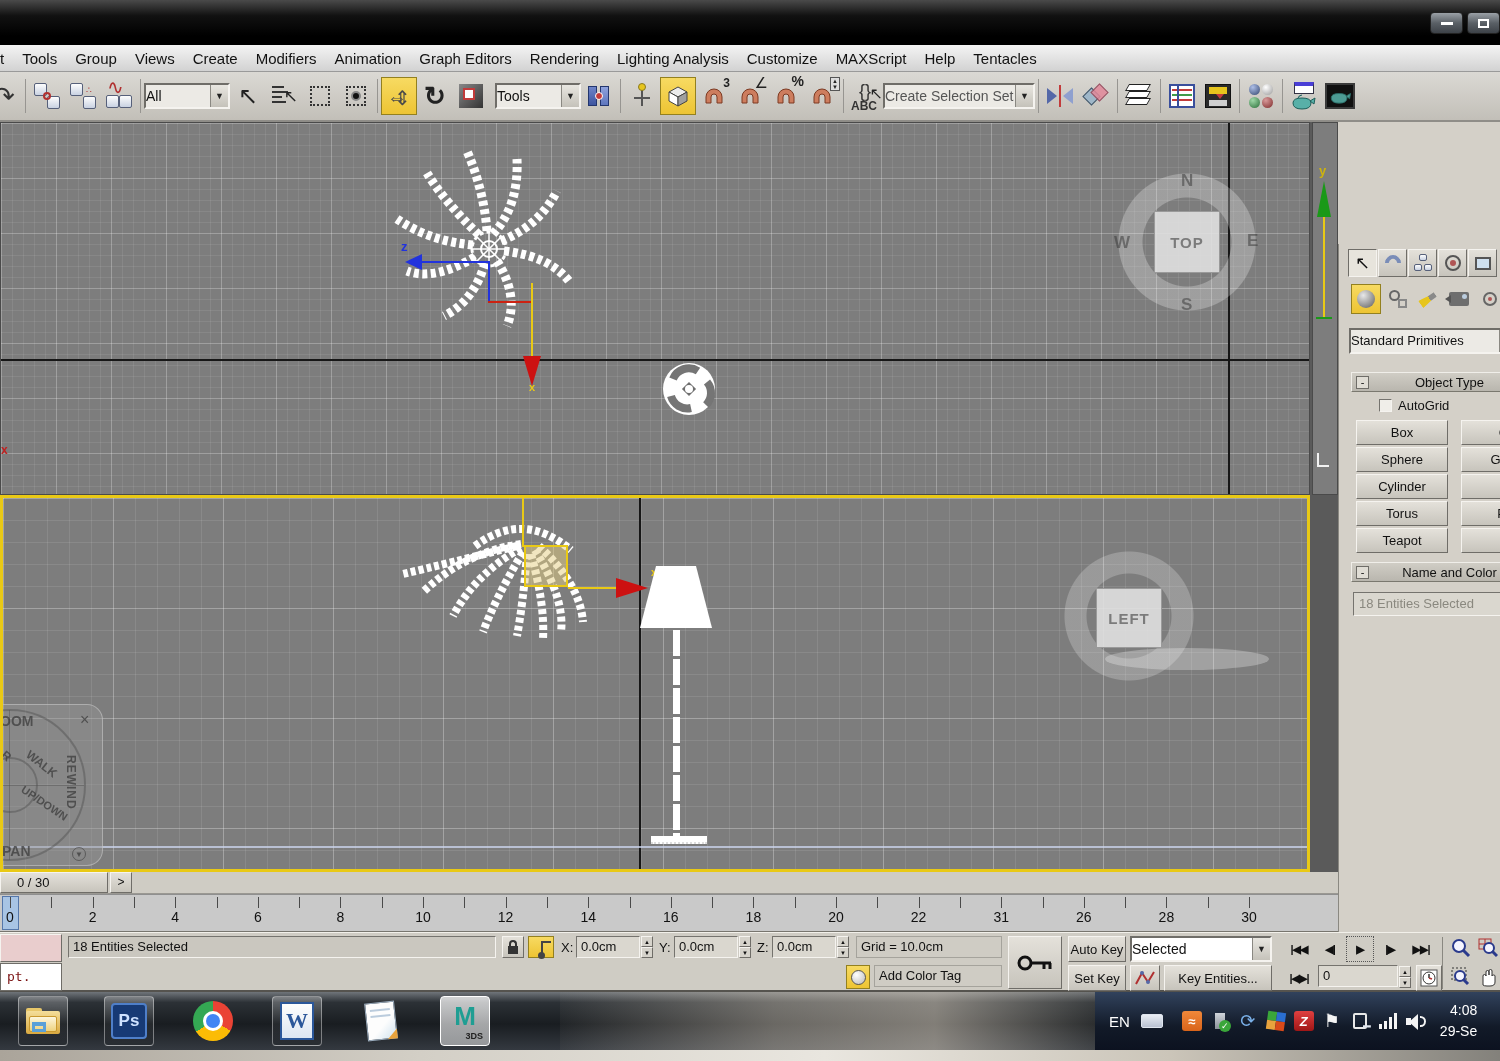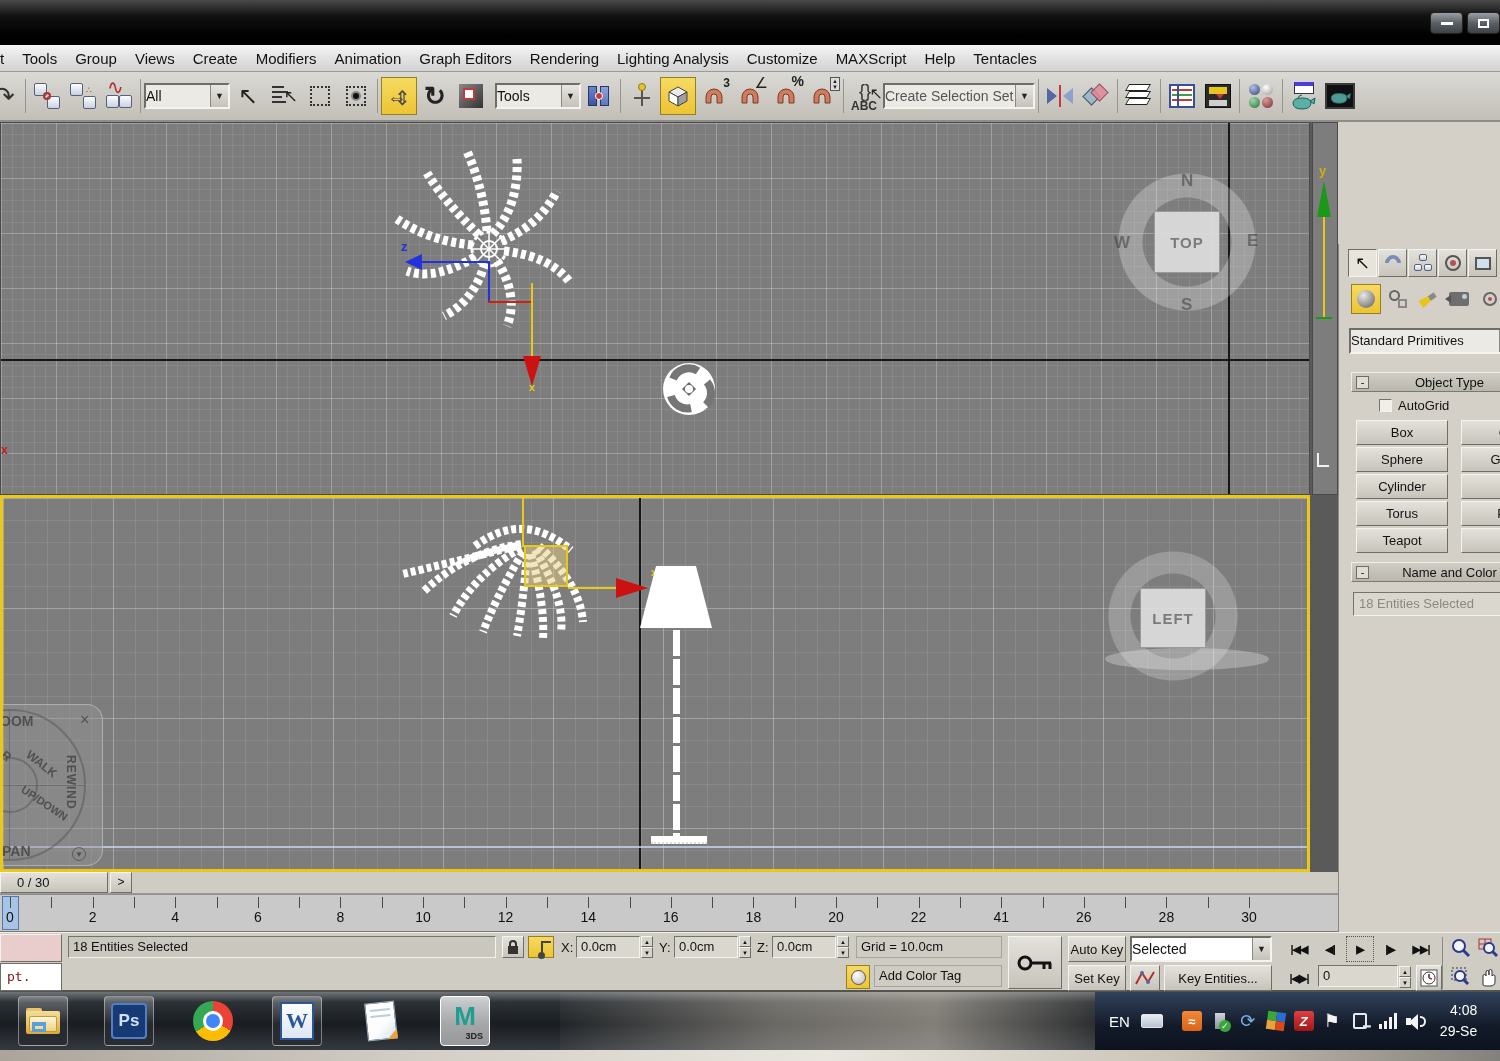--- a/index.html
+++ b/index.html
@@ -386,21 +386,21 @@
     <div class="bar" style="left:519px;top:0;width:2px;height:49px;background:#e9c915"></div>
     <div style="position:absolute;left:521px;top:47px;width:44px;height:42px;background:rgba(228,206,130,.5);border:2px solid #e9c915"></div>
     <div class="bar" style="left:565px;top:89px;width:50px;height:2px;background:#e9c915"></div>
     <div style="position:absolute;left:613px;top:80px;width:0;height:0;border-top:10px solid transparent;border-bottom:10px solid transparent;border-left:32px solid #cc1111"></div>
     <div style="position:absolute;left:648px;top:68px;color:#e9c915;font-size:11px;font-weight:bold">x</div>
 
     <div style="position:absolute;left:637px;top:68px;width:72px;height:64px;background:#fff;clip-path:polygon(16px 0,56px 0,72px 62px,0 62px)"></div>
     <div style="position:absolute;left:670px;top:132px;width:7px;height:208px;background:repeating-linear-gradient(#fff 0 26px,rgba(255,255,255,0) 26px 29px)"></div>
     <div style="position:absolute;left:648px;top:338px;width:56px;height:8px;background:#fff;border-bottom:2px dotted #ddd"></div>
 
-    <div style="position:absolute;left:1100px;top:56px;width:140px;height:120px">
+    <div style="position:absolute;left:1056px;top:56px;width:140px;height:120px">
       <div class="compass-ring" style="left:2px;top:-6px;width:136px;height:136px;background:radial-gradient(circle,transparent 0 42px,rgba(255,255,255,.22) 43px,rgba(255,255,255,.22) 64px,transparent 65px)"></div>
       <div class="compass-sq" style="left:37px;top:34px;width:66px;height:60px;font-size:15px">LEFT</div>
     </div>
     <div style="position:absolute;left:1102px;top:150px;width:164px;height:22px;border-radius:50%;background:rgba(255,255,255,.28)"></div>
 
     <div class="abs" id="wheel">
       <div class="circ"></div>
       <div class="hub"></div>
       <div class="hline"></div>
       <div class="vline"></div>
@@ -548,21 +548,21 @@
       <div class="rlabel" style="left: 175.2px;">4</div>
       <div class="rlabel" style="left: 257.8px;">6</div>
       <div class="rlabel" style="left: 340.4px;">8</div>
       <div class="rlabel" style="left: 423px;">10</div>
       <div class="rlabel" style="left: 505.6px;">12</div>
       <div class="rlabel" style="left: 588.2px;">14</div>
       <div class="rlabel" style="left: 670.8px;">16</div>
       <div class="rlabel" style="left: 753.4px;">18</div>
       <div class="rlabel" style="left: 836px;">20</div>
       <div class="rlabel" style="left: 918.6px;">22</div>
-      <div class="rlabel" style="left: 1001.2px;">41</div>
+      <div class="rlabel" style="left: 1001.2px;">31</div>
       <div class="rlabel" style="left: 1083.8px;">26</div>
       <div class="rlabel" style="left: 1166.4px;">28</div>
       <div class="rlabel" style="left: 1249px;">30</div>
     </div>
 </div>
 <div class="abs" id="ruler-right-cover"></div>
 
 <div class="abs" id="statusbar">
   <div style="position:absolute;left:0;top:1px;width:62px;height:28px;background:#e9cdcd;border:1px solid;border-color:#f5f3ef #6f6d68 #6f6d68 #f5f3ef"></div>
   <div style="position:absolute;left:0;top:30px;width:62px;height:28px;background:#fff;border:1px solid #6f6d68;font-family:'DejaVu Sans Mono',monospace;font-size:13px;color:#7a1010;padding:5px 2px 0 6px">pt.</div>

